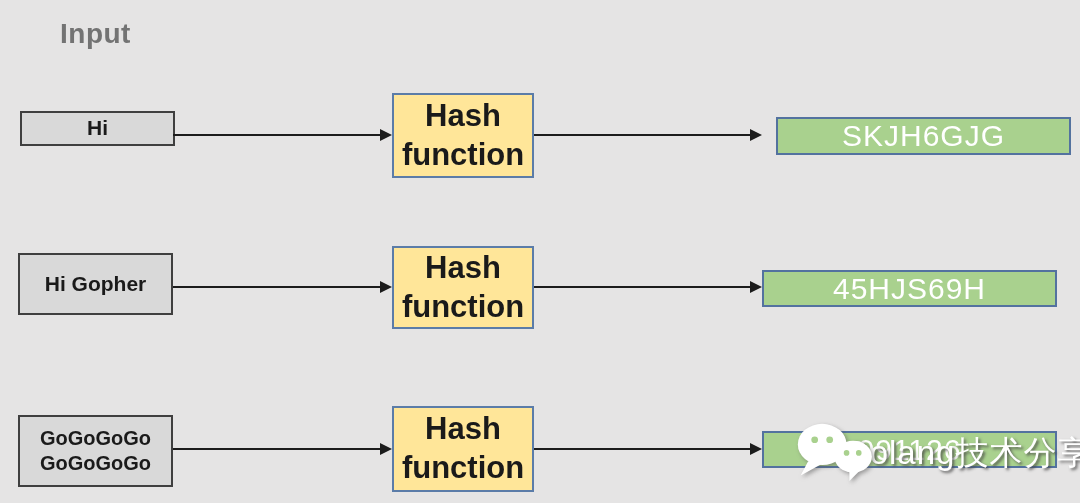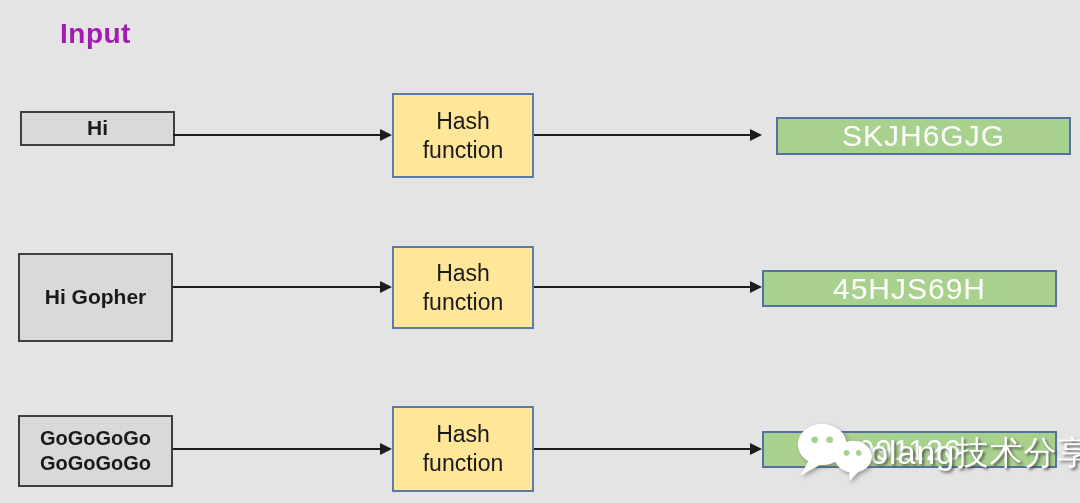--- a/index.html
+++ b/index.html
@@ -3,45 +3,45 @@
 <meta charset="utf-8">
 <style>
   html,body{margin:0;padding:0;}
   body{
     width:1080px;height:503px;position:relative;overflow:hidden;
     background:#E5E4E4;
     font-family:"Liberation Sans","DejaVu Sans",sans-serif;
   }
   .canvas{position:absolute;inset:0;}
   .header{
-    position:absolute;font-size:28px;font-weight:bold;color:#a21caf;
+    position:absolute;font-size:28px;font-weight:bold;color:#737373;
     letter-spacing:.5px;
   }
   .input-header{left:60px;top:18px;}
   .output-header{left:849px;top:18px;}
 
   .box{position:absolute;display:flex;align-items:center;justify-content:center;box-sizing:border-box;text-align:center;}
   .box span{white-space:pre-line;line-height:1.25;}
 
   .input-box{
     background:#D9D9D9;border:2px solid #3F3F3F;
     font-weight:bold;font-size:21px;color:#1A1A1A;
   }
   .hash-box{
     background:#FFE699;border:2px solid #5B7CA8;
-    font-weight:normal;font-size:23px;color:#1A1A1A;
+    font-weight:bold;font-size:31px;color:#1A1A1A;
   }
   .output-box{
     background:#A9D18E;border:2px solid #53729F;
     font-size:30px;color:#FFFFFF;letter-spacing:1px;font-weight:400;
   }
 
   
   .r1-in{left:20px;top:111px;width:155px;height:35px;}
-  .r2-in{left:18px;top:253px;width:155px;height:89px;}
+  .r2-in{left:18px;top:253px;width:155px;height:62px;}
   .r3-in{left:18px;top:415px;width:155px;height:72px;font-size:20px;text-align:center;}
   .r1-hash{left:392px;top:93px;width:142px;height:85px;}
   .r2-hash{left:392px;top:246px;width:142px;height:83px;}
   .r3-hash{left:392px;top:406px;width:142px;height:86px;}
   .r1-out{left:762px;top:117px;width:295px;height:38px;margin-left:14px;}
   .r2-out{left:762px;top:270px;width:295px;height:37px;}
   .r3-out{left:762px;top:431px;width:295px;height:37px;}
 
   .arrow{position:absolute;height:2px;background:#1C1C1C;}
   .arrow::after{

